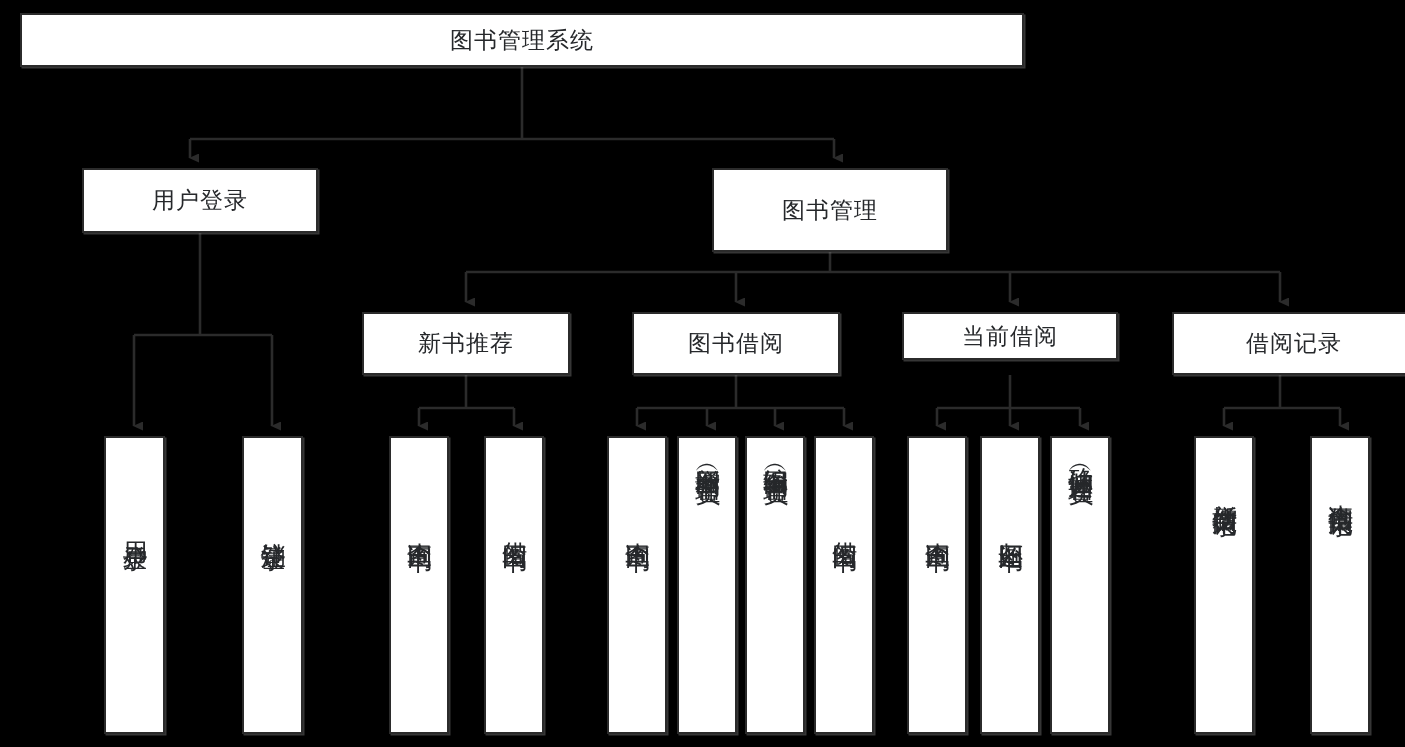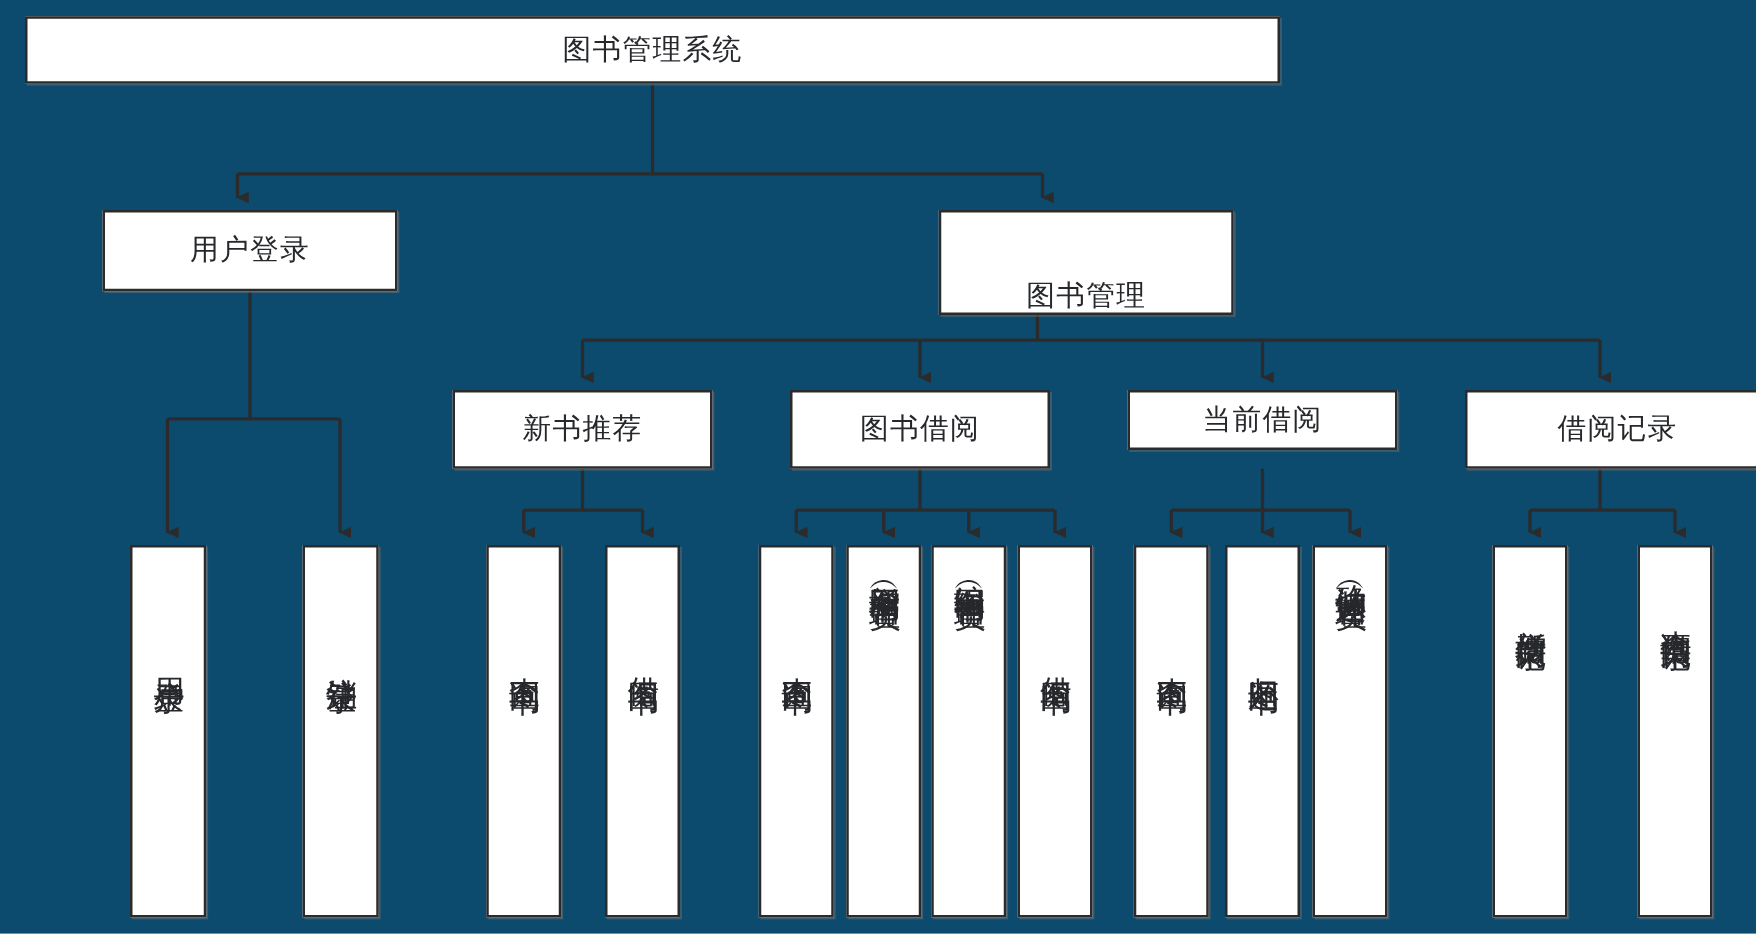--- a/index.html
+++ b/index.html
@@ -8,21 +8,21 @@
     padding: 0;
     background: #ffffff;
   }
   body {
     font-family: "DejaVu Sans", "Liberation Sans", sans-serif;
   }
   #diagram-root {
     position: relative;
     width: 1405px;
     height: 747px;
-    background: #0c4a6e;
+    background: #000000;
     overflow: hidden;
   }
   svg.connector-layer {
     position: absolute;
     left: 0;
     top: 0;
     width: 1405px;
     height: 747px;
     pointer-events: none;
   }
@@ -132,21 +132,21 @@
   </svg>
 
   <div class="node-box" style="left:20px; top:13px; width:1004px; height:54px;">
     <span class="node-label">图书管理系统</span>
   </div>
 
   <div class="node-box" style="left:82px; top:168px; width:236px; height:65px;">
     <span class="node-label">用户登录</span>
   </div>
 
-  <div class="node-box" style="left:751px; top:168px; width:236px; height:84px;align-items:flex-end;">
+  <div class="node-box" style="left:712px; top:168px; width:236px; height:84px;">
     <span class="node-label">图书管理</span>
   </div>
 
   <div class="node-box" style="left:632px; top:312px; width:208px; height:63px;">
     <span class="node-label">图书借阅</span>
   </div>
 
   <div class="node-box" style="left:362px; top:312px; width:208px; height:63px;">
     <span class="node-label">新书推荐</span>
   </div>

